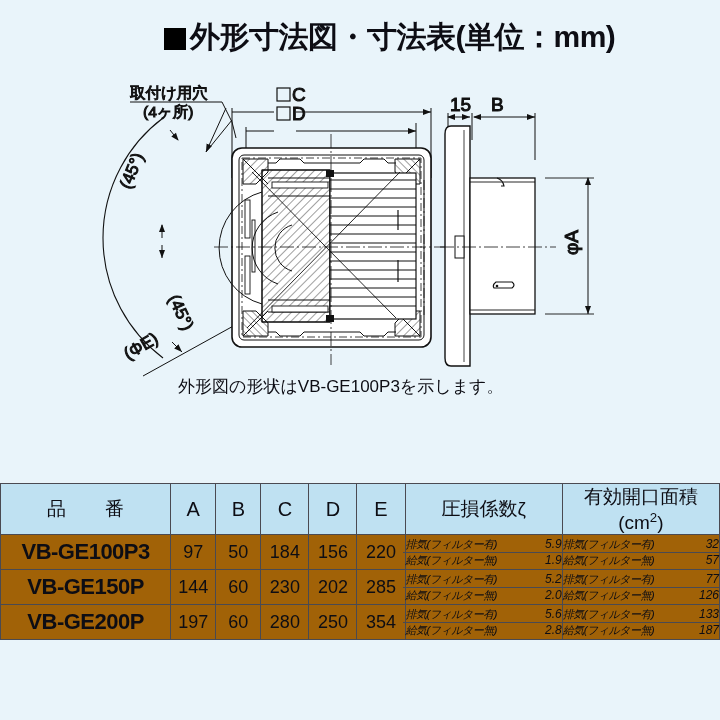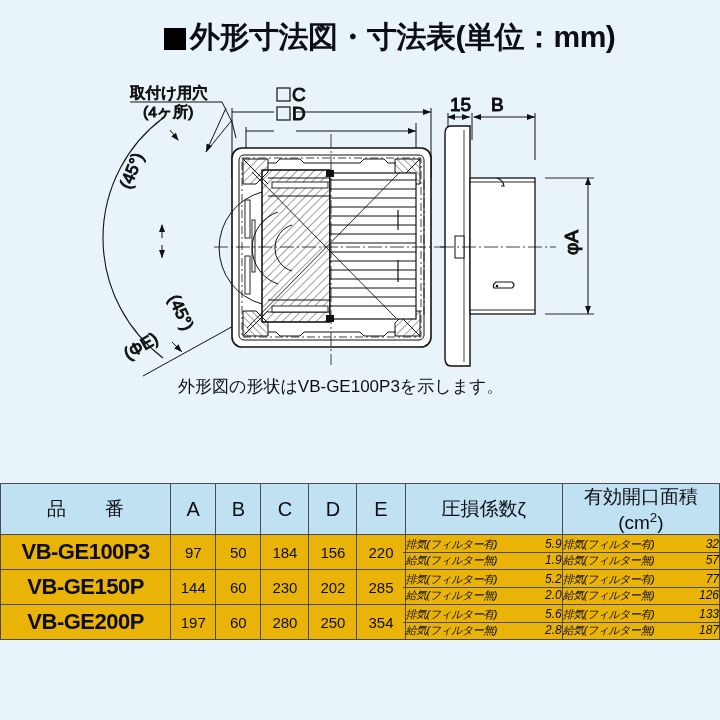--- a/index.html
+++ b/index.html
@@ -36,38 +36,38 @@
   }
   
   #spec-table{
     position:absolute;left:0;top:483px;width:720px;
     border-collapse:collapse;
     table-layout:fixed;
   }
   #spec-table td,#spec-table th{
     border:1px solid #4a4a52;
     padding:0;text-align:center;vertical-align:middle;
-    background:#eab308;
+    background:#a16207;
   }
   #spec-table thead th{
     background:#bfe1f2;
     height:30px;font-weight:400;font-size:20px;
   }
   #spec-table thead th.kataban{
     font-size:19px;letter-spacing:10px;text-indent:10px;font-weight:400;
   }
   #spec-table thead th.small-head{
     font-size:19px;letter-spacing:0px;
   }
   #spec-table tbody td{height:34px;}
   td.model{
     background:#bfe1f2;
     font-weight:700;font-size:22px;letter-spacing:-0.5px;
   }
-  td.dim{font-size:15px;}
+  td.dim{font-size:18px;}
   td.pair{
     background:#ffffff;
     font-size:11px;
     padding:0 3px;
   }
   .pair-line{
     display:flex;justify-content:space-between;align-items:center;
     line-height:15px;white-space:nowrap;font-style:italic;
   }
   .pair-line .lbl{letter-spacing:-0.5px;}

